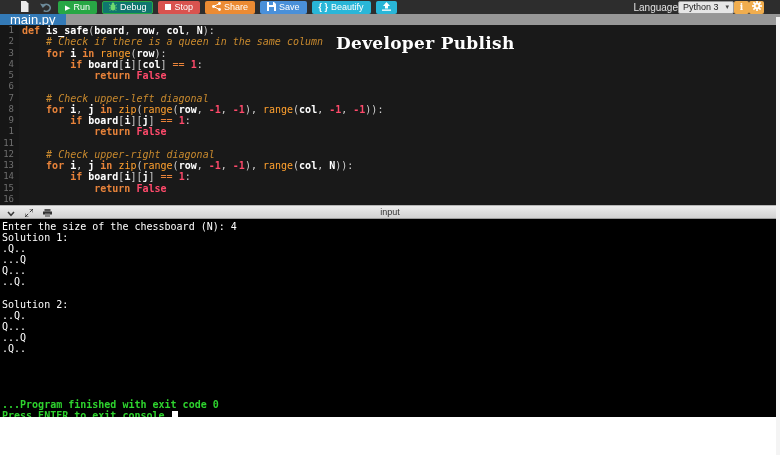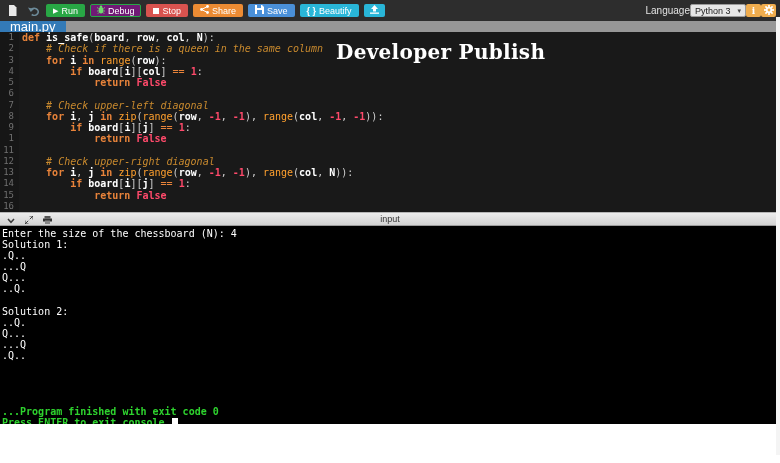--- a/index.html
+++ b/index.html
@@ -1,25 +1,25 @@
 <!DOCTYPE html>
 <html style="--c-run: #28a745; --c-stop: #d9534f; --c-share: #ec8b33; --c-save: #4a90d9; --c-beautify: #29b6d8; --c-tab: #337ab7; --c-info: #f0ad4e; --c-gear: #f0ad4e; --c-console_green: #2ed32e; --c-kw: #e8833a; --c-builtin: #ffa02e; --c-comment: #c98a2e; --c-number: #ff4a6b; --c-bool: #ff4a6b; --c-ident: #ffffff;"><head>
 <meta charset="utf-8">
 <style>
   *{box-sizing:border-box;margin:0;padding:0;}
   html,body{width:780px;height:463px;overflow:hidden;}
   body{font-family:"Liberation Sans",sans-serif;background:#fff;position:relative;}
 
   
-  .toolbar{height:21px;background:#2d2d2d;display:flex;align-items:center;padding:0 4px;gap:5px;}
+  .toolbar{height:14px;background:#2d2d2d;display:flex;align-items:center;padding:0 16px;gap:5px;}
   .tool-icon{display:inline-flex;align-items:center;justify-content:center;width:16px;height:15px;cursor:pointer;}
   .tbtn{height:13px;display:inline-flex;align-items:center;gap:3px;font-size:9px;color:#fff;
         padding:0 6px;border-radius:2px;border:1px solid transparent;cursor:pointer;white-space:nowrap;}
   .btn-run{background:var(--c-run);}
-  .btn-debug{background:#701a75;border-color:var(--c-run);}
+  .btn-debug{background:#0f766e;border-color:var(--c-run);}
   .btn-stop{background:var(--c-stop);}
   .btn-share{background:var(--c-share);}
   .btn-save{background:var(--c-save);}
   .btn-beautify{background:var(--c-beautify);}
   .btn-upload{background:var(--c-beautify);padding:0 5px;}
   .play-glyph{font-size:7px;line-height:1;}
   .stop-glyph{width:6px;height:6px;background:#fff;display:inline-block;}
   .brace-glyph{font-weight:bold;font-size:9px;}
   .toolbar-right{margin-left:auto;display:flex;align-items:center;}
   .lang-label{color:#e3e3e3;font-size:10px;}
@@ -43,21 +43,21 @@
   .tok-kw{color:var(--c-kw);font-weight:bold;}
   .tok-bi{color:var(--c-builtin);}
   .tok-cmt{color:var(--c-comment);font-style:italic;}
   .tok-num{color:var(--c-number);font-weight:bold;}
   .tok-bool{color:var(--c-bool);font-weight:bold;}
   .tok-id{color:var(--c-ident);font-weight:bold;}
   .tok-fn{color:#ffffff;font-weight:bold;}
   .tok-pln{color:#cfcfcf;}
   .tok-op{color:var(--c-kw);}
   .watermark{position:absolute;left:336px;top:8px;color:#fff;font-family:"DejaVu Serif",serif;
-             font-size:20px;font-weight:bold;letter-spacing:.3px;}
+             font-size:17px;font-weight:bold;letter-spacing:.3px;}
 
   
   .console-header{height:14px;background:linear-gradient(#ececec,#d2d2d2);
         border-top:1px solid #b5b5b5;border-bottom:1px solid #9c9c9c;
         position:relative;display:flex;align-items:center;gap:10px;padding:0 7px;}
   .hdr-icon{display:inline-flex;align-items:center;cursor:pointer;}
   .hdr-label{position:absolute;left:0;right:0;text-align:center;font-size:9px;color:#333;pointer-events:none;}
   .console{height:198px;background:#000;color:#fff;padding:2px 0 0 2px;overflow:hidden;
            font-family:"DejaVu Sans Mono",monospace;font-size:10px;}
   .console-line{height:11.1px;line-height:11.1px;white-space:pre;}

